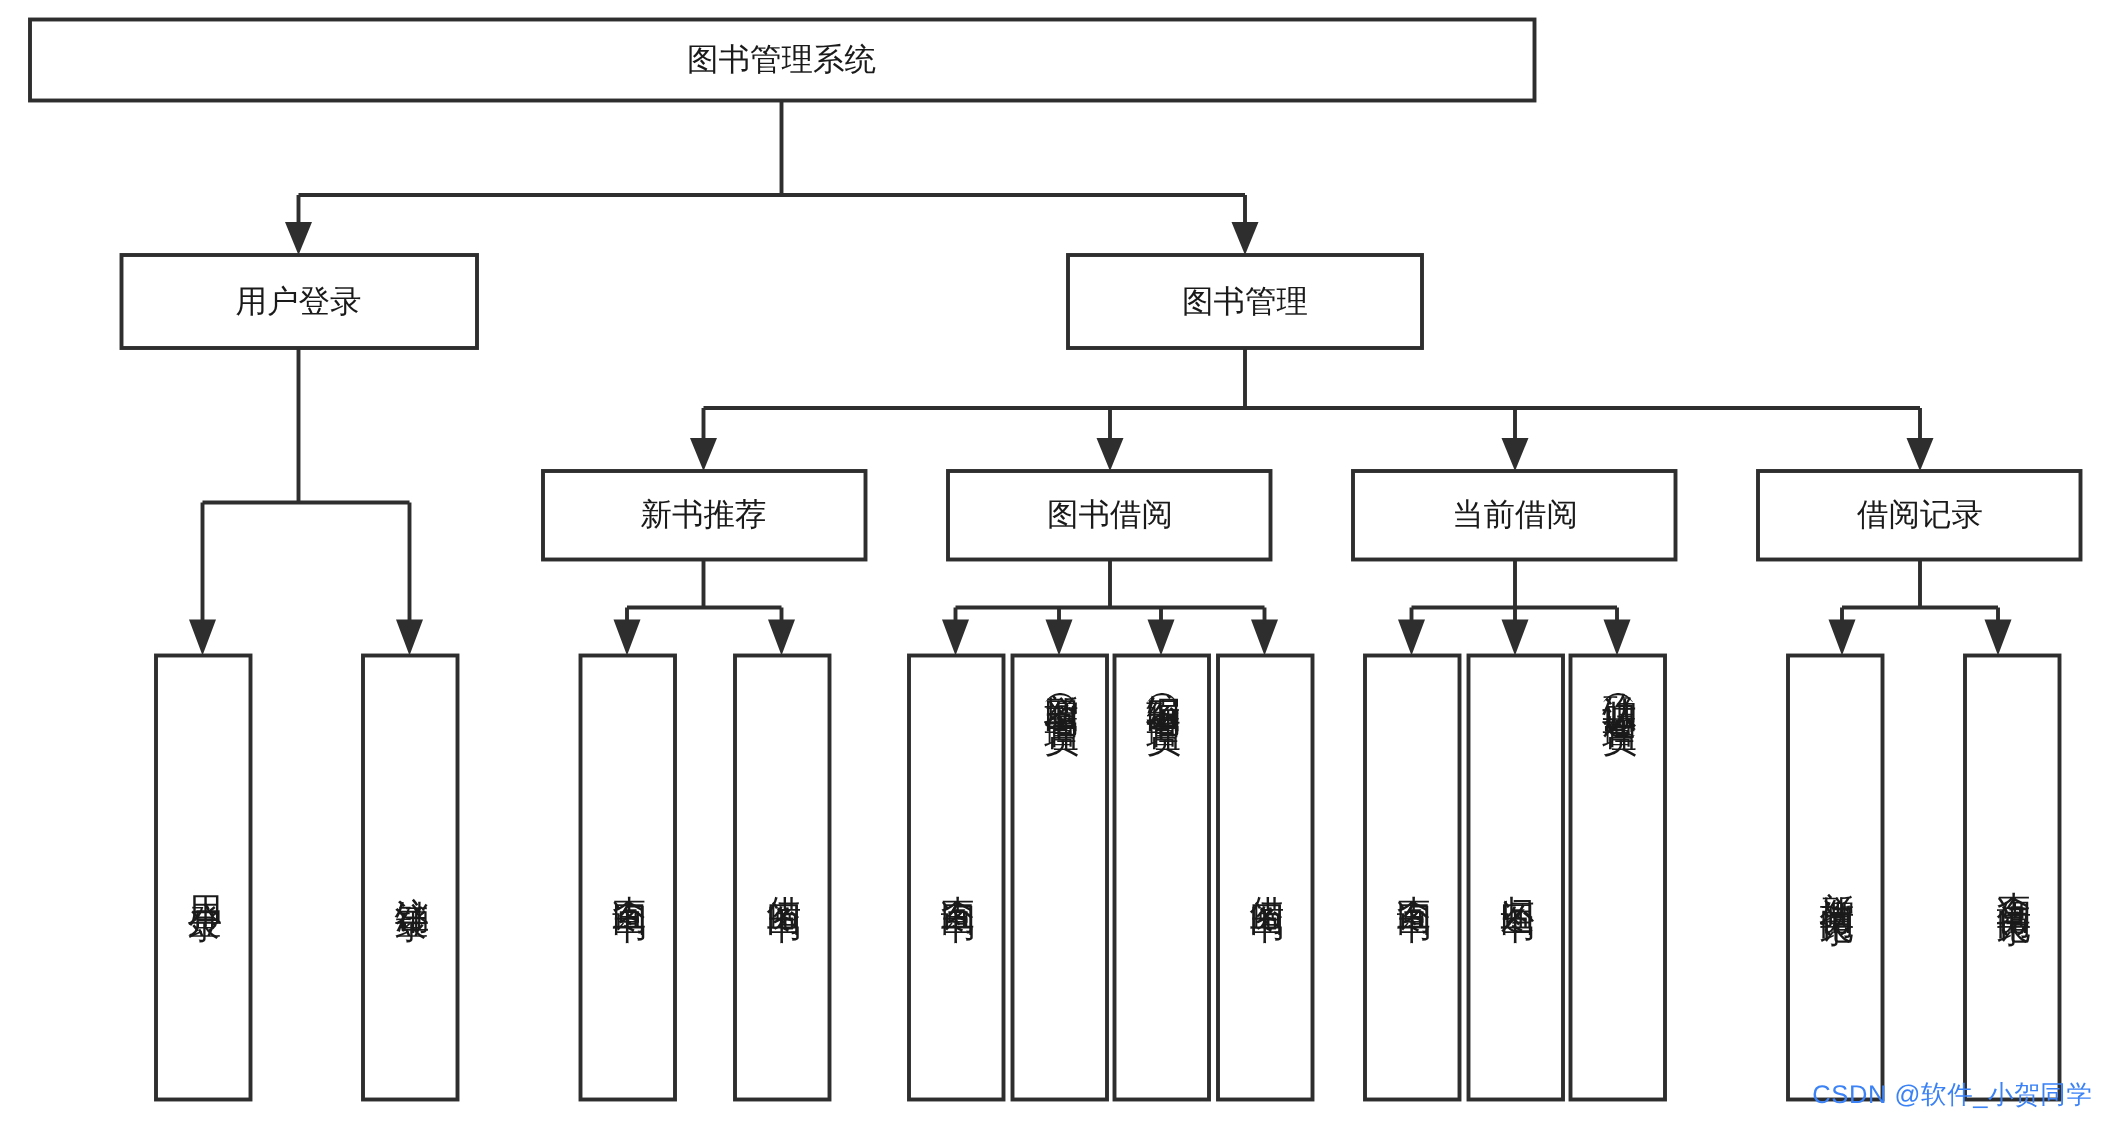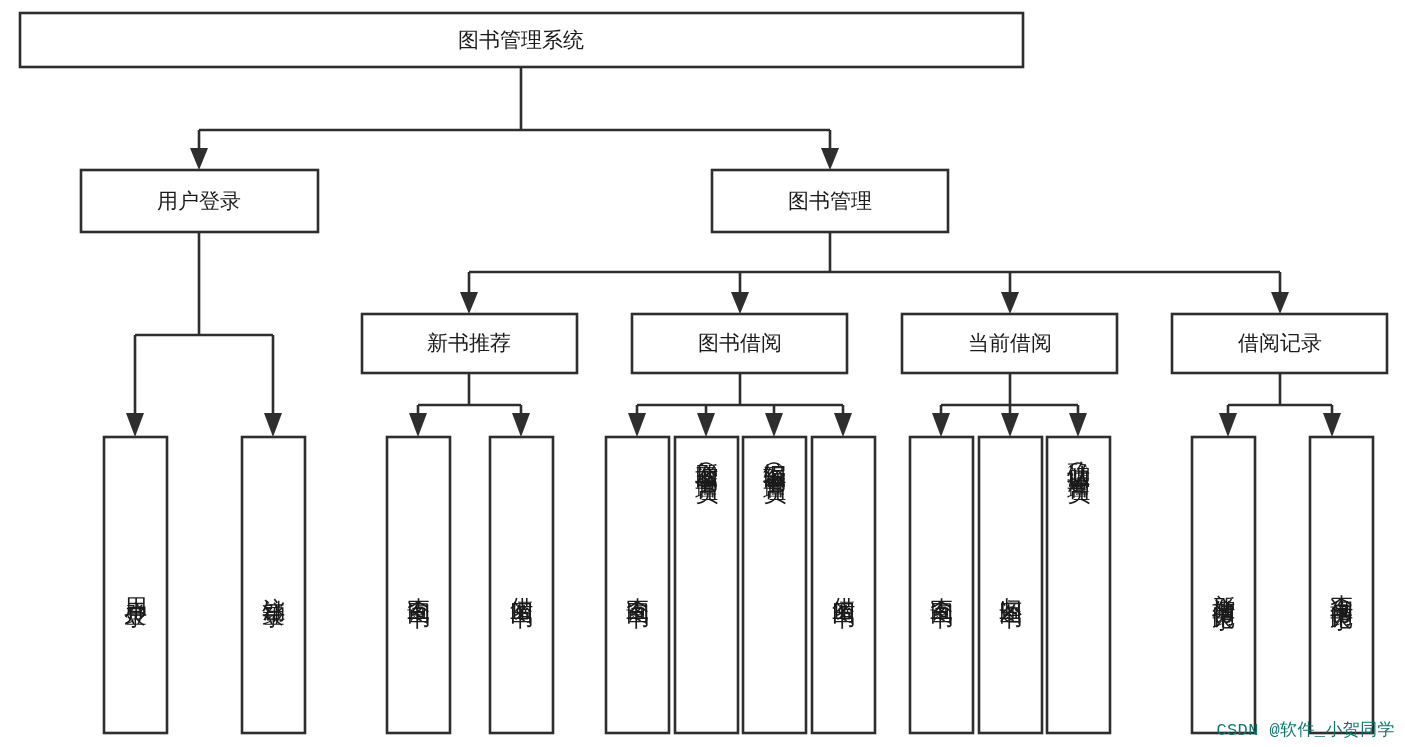--- a/index.html
+++ b/index.html
@@ -65,23 +65,23 @@
     line-height: 1.02;
     letter-spacing: 3px;
     color: #1a1a1a;
     white-space: nowrap;
     text-align: center;
   }
   .watermark {
     position: absolute;
     right: 10px;
     bottom: 6px;
-    font-family: Liberation Mono, monospace;
+    font-family: Liberation Sans, sans-serif;
     font-size: 17px;
-    color: #0f766e;
+    color: #3b82f6;
     letter-spacing: 0.4px;
     user-select: none;
   }
 </style>
 </head>
 <body>
 
 <div id="diagram-root">
 
   <svg class="flow" viewBox="0 0 1405 747" xmlns="http://www.w3.org/2000/svg">

